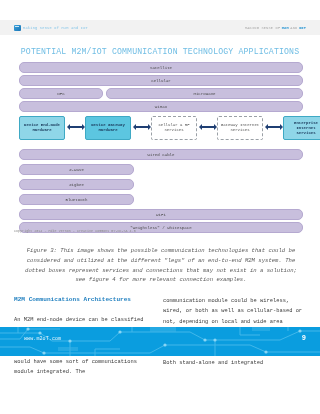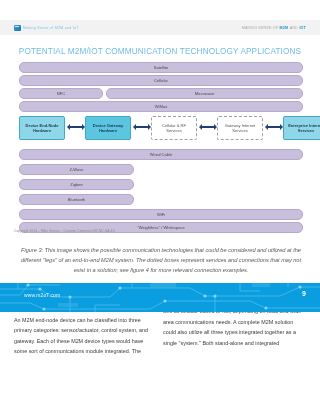--- a/index.html
+++ b/index.html
@@ -2,21 +2,21 @@
 <html><head>
 <meta charset="utf-8">
 <style>
   html,body{margin:0;padding:0;}
   body{
     width:320px;height:414px;overflow:hidden;
     background:#ffffff;
     font-family:"Liberation Sans",sans-serif;
     -webkit-font-smoothing:antialiased;
   }
-  .page{position:relative;width:320px;height:312px;}
+  .page{position:relative;width:320px;height:356px;font-family:Liberation Mono, monospace;}
 
   
   .header{
     position:absolute;left:0;top:20px;width:320px;height:15px;
     background:#f2f2f2;
     display:flex;align-items:center;justify-content:space-between;
   }
   .brand{display:flex;align-items:center;gap:2px;margin-left:14px;}
   .brand-mark{
     width:7px;height:6px;border-radius:1px;

